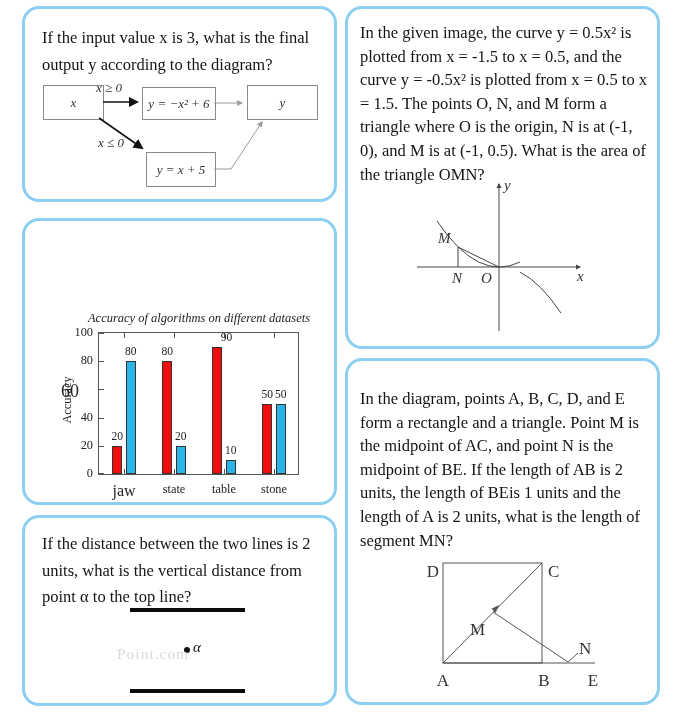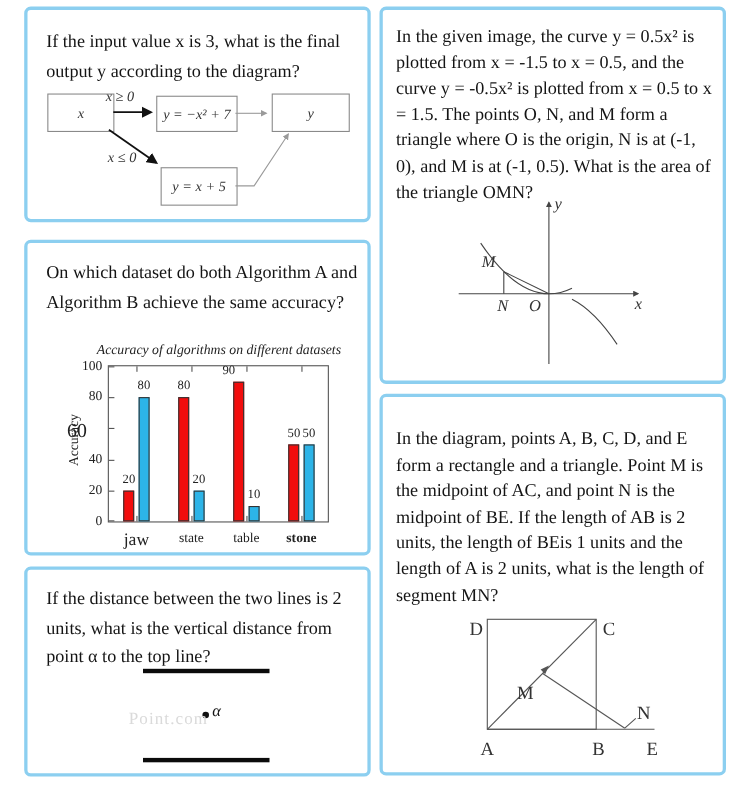--- a/index.html
+++ b/index.html
@@ -1,18 +1,18 @@
 <!DOCTYPE html>
 <html><head>
 <meta charset="utf-8">
 <style>
   html,body{margin:0;padding:0;background:#fff;}
   #page{position:relative;width:675px;height:724px;background:#ffffff;overflow:hidden;
         font-family:"Liberation Serif","DejaVu Serif",serif;color:#161616;}
-  .panel{position:absolute;box-sizing:border-box;border:3px solid #8ccfF0;border-radius:6px;background:#fff;}
+  .panel{position:absolute;box-sizing:border-box;border:3px solid #8ccfF0;border-radius:17px;background:#fff;}
   .q{position:absolute;color:#141414;}
   .left-q{left:17px;width:294px;font-size:16.5px;line-height:26.5px;}
   .right-q{left:12px;width:293px;font-size:16.5px;line-height:23.6px;}
   .fbox{position:absolute;border:1px solid #8a8a8a;display:flex;align-items:center;justify-content:center;
         font-style:italic;font-size:13px;color:#333;background:#fff;}
   .cond{position:absolute;font-style:italic;font-size:13px;color:#333;text-align:center;}
   .abs{position:absolute;}
   svg.fig{position:absolute;overflow:visible;}
   svg text{font-family:"Liberation Serif","DejaVu Serif",serif;fill:#333;}
   .thickline{position:absolute;height:4px;background:#0b0b0b;}
@@ -38,35 +38,34 @@
   </defs>
 </svg>
 
 <div id="page">
 
   <div class="panel" style="left:22px;top:6px;width:315px;height:196px;">
     <div class="q left-q" style="top:16px;">If the input value x is 3, what is the final output y according to the diagram?</div>
 
     <div class="fbox" style="left:18px;top:76px;width:59px;height:33px;">x</div>
     <div class="cond" style="left:60px;top:71px;width:48px;">x ≥ 0</div>
-    <div class="fbox" style="left:117px;top:78px;width:72px;height:31px;">y = −x² + 7</div>
+    <div class="fbox" style="left:117px;top:78px;width:72px;height:31px;">y = −x² + 6</div>
     <div class="fbox" style="left:222px;top:76px;width:69px;height:33px;">y</div>
     <div class="cond" style="left:62px;top:126px;width:48px;">x ≤ 0</div>
     <div class="fbox" style="left:121px;top:143px;width:68px;height:33px;">y = x + 5</div>
 
     <svg class="fig" style="left:0;top:0;" width="309" height="190">
       <line x1="78" y1="93" x2="112" y2="93" stroke="#111" stroke-width="1.6" marker-end="url(#ah-b)"></line>
       <line x1="189" y1="94" x2="217" y2="94" stroke="#9a9a9a" stroke-width="1" marker-end="url(#ah-g)"></line>
       <line x1="74" y1="109" x2="117" y2="139" stroke="#111" stroke-width="1.6" marker-end="url(#ah-b)"></line>
       <polyline points="189,160 206,160 237,113" fill="none" stroke="#9a9a9a" stroke-width="1" marker-end="url(#ah-g)"></polyline>
     </svg>
   </div>
 
   <div class="panel" style="left:22px;top:218px;width:315px;height:287px;">
-    <div class="q left-q" style="top:14px;">On which dataset do both Algorithm A and Algorithm B achieve the same accuracy?</div>
     <div class="chart-title" style="left:43px;top:90px;width:262px;">Accuracy of algorithms on different datasets</div>
     <div class="ylab" style="left:13px;top:172px;width:58px;height:14px;">Accuracy</div>
     <div class="plot" style="left:73px;top:111px;width:199px;height:141px;" id="plot-area">
         <span style="position: absolute; left: -38px; top: 133px; width: 32px; text-align: right; font-size: 12.3px; color: rgb(34, 34, 34);">0</span>
         <span style="position: absolute; left: 0px; top: 140px; width: 5px; height: 1px; background: rgb(85, 85, 85);"></span>
         <span style="position: absolute; left: -38px; top: 104.8px; width: 32px; text-align: right; font-size: 12.3px; color: rgb(34, 34, 34);">20</span>
         <span style="position: absolute; left: 0px; top: 112.8px; width: 5px; height: 1px; background: rgb(85, 85, 85);"></span>
         <span style="position: absolute; left: -38px; top: 76.6px; width: 32px; text-align: right; font-size: 12.3px; color: rgb(34, 34, 34);">40</span>
         <span style="position: absolute; left: 0px; top: 84.6px; width: 5px; height: 1px; background: rgb(85, 85, 85);"></span>
         <span style="position: absolute; left: -38px; top: 48.4px; width: 32px; text-align: left; font-size: 18px; color: rgb(34, 34, 34);">60</span>
@@ -86,26 +85,26 @@
         <span style="position: absolute; left: 74.5px; top: 136px; width: 1px; height: 5px; background: rgb(85, 85, 85);"></span>
         <span style="position: absolute; left: 45px; top: 149px; width: 60px; text-align: center; font-size: 12.3px; color: rgb(34, 34, 34);">state</span>
         <span style="position: absolute; left: 63.2px; top: 28.2px; width: 10px; height: 112.8px; background: rgb(242, 13, 13); border: 1px solid rgb(51, 51, 51); box-sizing: border-box;"></span>
         <span style="position: absolute; left: 53.2px; top: 12.2px; width: 30px; text-align: center; font-size: 11.5px; color: rgb(34, 34, 34);">80</span>
         <span style="position: absolute; left: 76.8px; top: 112.8px; width: 10px; height: 28.2px; background: rgb(44, 180, 232); border: 1px solid rgb(51, 51, 51); box-sizing: border-box;"></span>
         <span style="position: absolute; left: 66.8px; top: 96.8px; width: 30px; text-align: center; font-size: 11.5px; color: rgb(34, 34, 34);">20</span>
         <span style="position: absolute; left: 124.5px; top: 0px; width: 1px; height: 5px; background: rgb(85, 85, 85);"></span>
         <span style="position: absolute; left: 124.5px; top: 136px; width: 1px; height: 5px; background: rgb(85, 85, 85);"></span>
         <span style="position: absolute; left: 95px; top: 149px; width: 60px; text-align: center; font-size: 12.3px; color: rgb(34, 34, 34);">table</span>
         <span style="position: absolute; left: 113.2px; top: 14.1px; width: 10px; height: 126.9px; background: rgb(242, 13, 13); border: 1px solid rgb(51, 51, 51); box-sizing: border-box;"></span>
-        <span style="position: absolute; left: 103.2px; top: -1.9px; width: 30px; text-align: left; font-size: 11.5px; color: rgb(34, 34, 34);">90</span>
+        <span style="position: absolute; left: 103.2px; top: -1.9px; width: 30px; text-align: right; font-size: 11.5px; color: rgb(34, 34, 34);">90</span>
         <span style="position: absolute; left: 126.8px; top: 126.9px; width: 10px; height: 14.1px; background: rgb(44, 180, 232); border: 1px solid rgb(51, 51, 51); box-sizing: border-box;"></span>
         <span style="position: absolute; left: 116.8px; top: 110.9px; width: 30px; text-align: center; font-size: 11.5px; color: rgb(34, 34, 34);">10</span>
         <span style="position: absolute; left: 174.5px; top: 0px; width: 1px; height: 5px; background: rgb(85, 85, 85);"></span>
         <span style="position: absolute; left: 174.5px; top: 136px; width: 1px; height: 5px; background: rgb(85, 85, 85);"></span>
-        <span style="position: absolute; left: 145px; top: 149px; width: 60px; text-align: center; font-size: 12.3px; color: rgb(34, 34, 34); font-weight: bold;">stone</span>
+        <span style="position: absolute; left: 145px; top: 149px; width: 60px; text-align: center; font-size: 12.3px; color: rgb(34, 34, 34);">stone</span>
         <span style="position: absolute; left: 163.2px; top: 70.5px; width: 10px; height: 70.5px; background: rgb(242, 13, 13); border: 1px solid rgb(51, 51, 51); box-sizing: border-box;"></span>
         <span style="position: absolute; left: 153.2px; top: 54.5px; width: 30px; text-align: center; font-size: 11.5px; color: rgb(34, 34, 34);">50</span>
         <span style="position: absolute; left: 176.8px; top: 70.5px; width: 10px; height: 70.5px; background: rgb(44, 180, 232); border: 1px solid rgb(51, 51, 51); box-sizing: border-box;"></span>
         <span style="position: absolute; left: 166.8px; top: 54.5px; width: 30px; text-align: center; font-size: 11.5px; color: rgb(34, 34, 34);">50</span>
       </div>
   </div>
 
   <div class="panel" style="left:22px;top:515px;width:315px;height:191px;">
     <div class="q left-q" style="top:13px;">If the distance between the two lines is 2 units, what is the vertical distance from point α to the top line?</div>
     <div class="thickline" style="left:105px;top:90px;width:115px;"></div>

